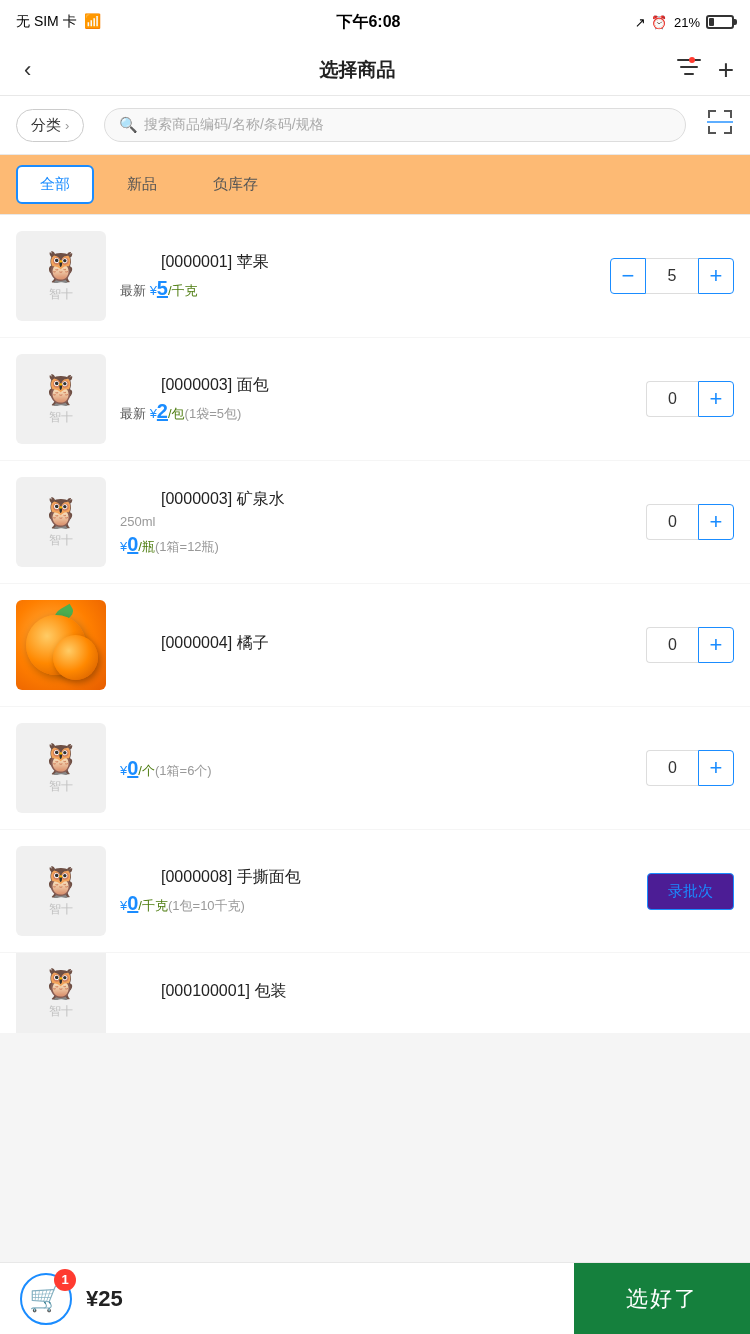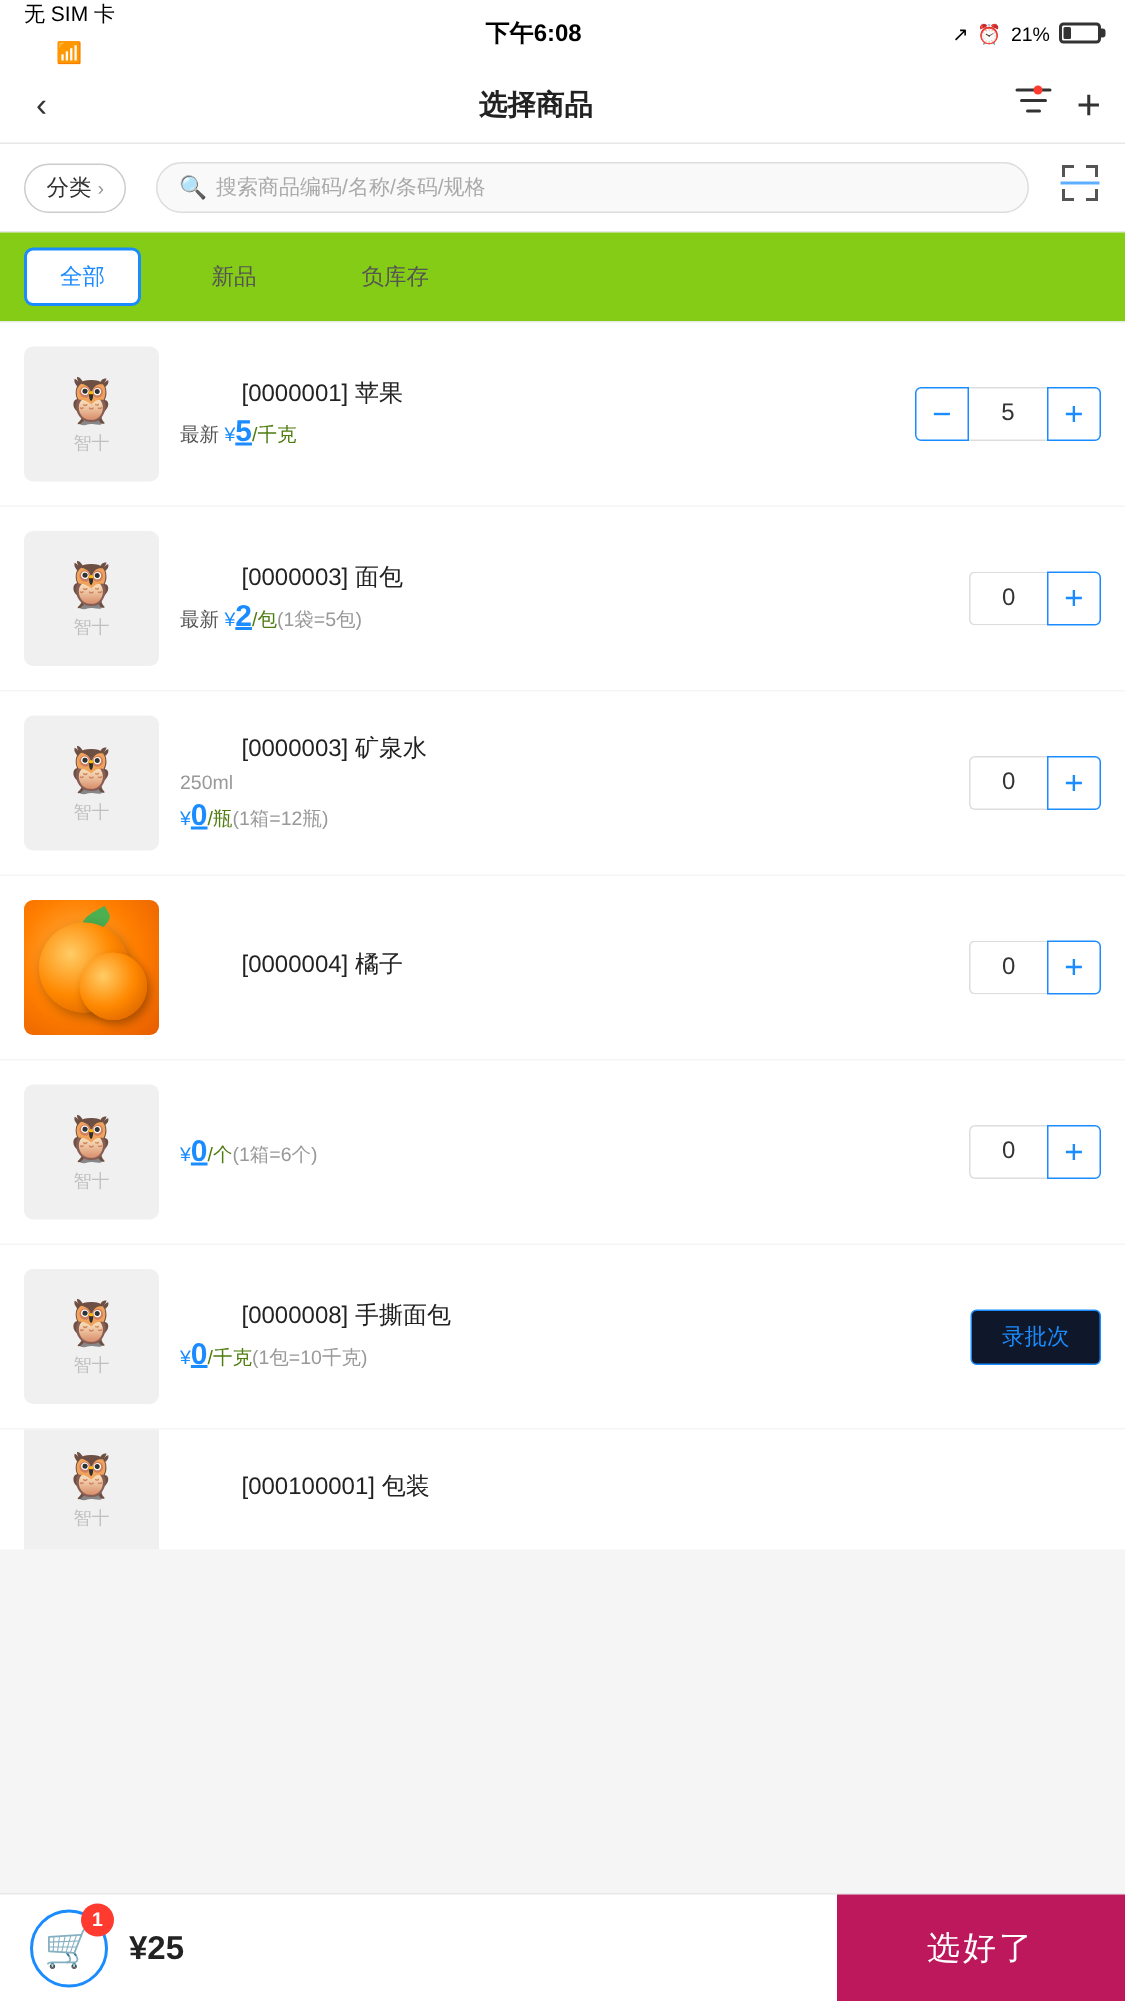--- a/index.html
+++ b/index.html
@@ -16,21 +16,21 @@
     .status-bar {
       background: #fff;
       height: 44px;
       display: flex;
       align-items: center;
       justify-content: space-between;
       padding: 0 16px;
       font-size: 15px;
       font-weight: 500;
     }
-    .status-left { display: flex; align-items: center; gap: 8px; font-size: 14px; flex-direction: column; }
+    .status-left { display: flex; gap: 8px; font-size: 14px; }
     .status-center { font-size: 16px; font-weight: 600; }
     .status-right { display: flex; align-items: center; gap: 6px; font-size: 13px; }
     .battery-bar {
       width: 28px; height: 14px; border: 2px solid #333; border-radius: 3px;
       position: relative; display: inline-flex; align-items: center; padding: 1px;
     }
     .battery-bar::after {
       content: ''; width: 3px; height: 6px; background: #333;
       position: absolute; right: -5px; top: 50%; transform: translateY(-50%);
       border-radius: 0 2px 2px 0;
@@ -97,24 +97,24 @@
       background: #f9f9f9;
       display: flex;
       align-items: center;
       gap: 6px;
     }
     .search-input-text { color: #aaa; font-size: 14px; }
     .scan-icon { font-size: 22px; color: #555; cursor: pointer; }
 
     
     .tab-bar {
-      background: #84cc16;
+      background: #fdba74;
       padding: 10px 16px;
       display: flex;
-      gap: 24px;
+      gap: 10px;
       border-bottom: 1px solid #e8e8e8;
     }
     .tab-btn {
       padding: 8px 22px;
       border-radius: 6px;
       font-size: 15px;
       cursor: pointer;
       border: 1px solid transparent;
       background: transparent;
       color: #555;
@@ -222,21 +222,21 @@
       border-right: none;
       text-align: center;
       font-size: 16px;
       color: #333;
       background: #fff;
     }
 
     .batch-btn {
       border: 1px solid #1a8cff;
       color: #1a8cff;
-      background: #0f172a;
+      background: #4c1d95;
       border-radius: 4px;
       padding: 8px 20px;
       font-size: 15px;
       cursor: pointer;
     }
 
     
     .orange-img {
       width: 90px;
       height: 90px;
@@ -324,24 +324,24 @@
       align-items: center;
       justify-content: center;
       font-weight: 600;
     }
     .cart-total {
       font-size: 22px;
       font-weight: 600;
       color: #222;
     }
     .confirm-btn {
-      background: #be185d;
+      background: #15803d;
       color: #fff;
       border: none;
-      width: 192px;
+      width: 176px;
       height: 72px;
       font-size: 22px;
       font-weight: 500;
       cursor: pointer;
       letter-spacing: 2px;
     }
 
     .spacer-bottom { height: 80px; }
 
     

